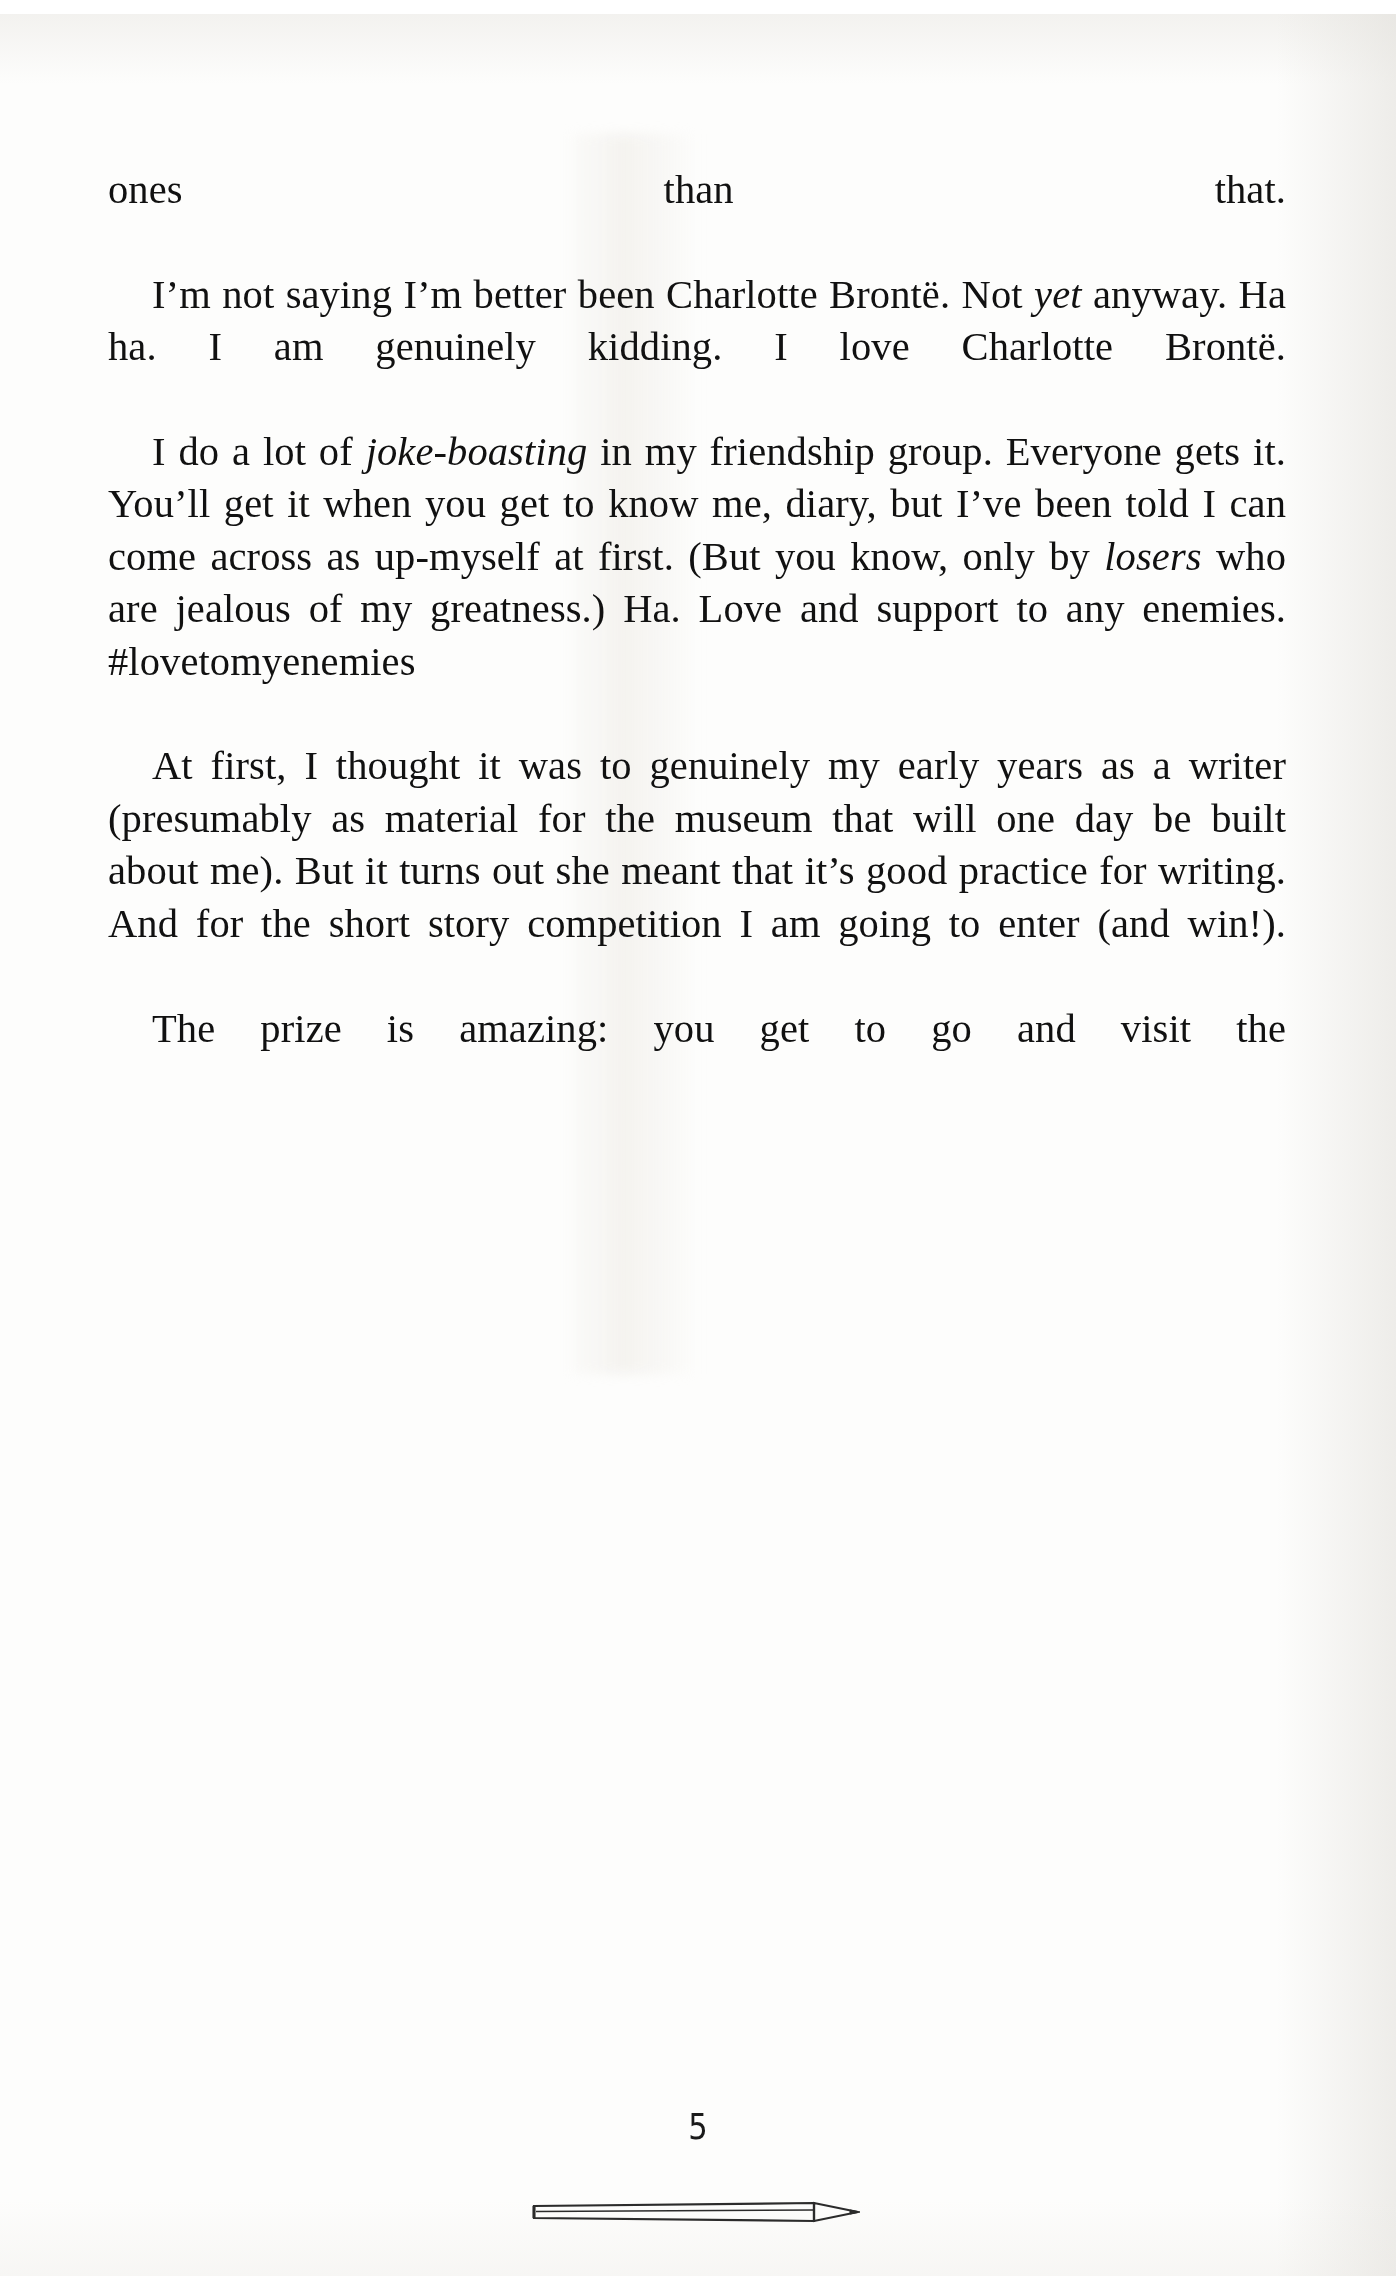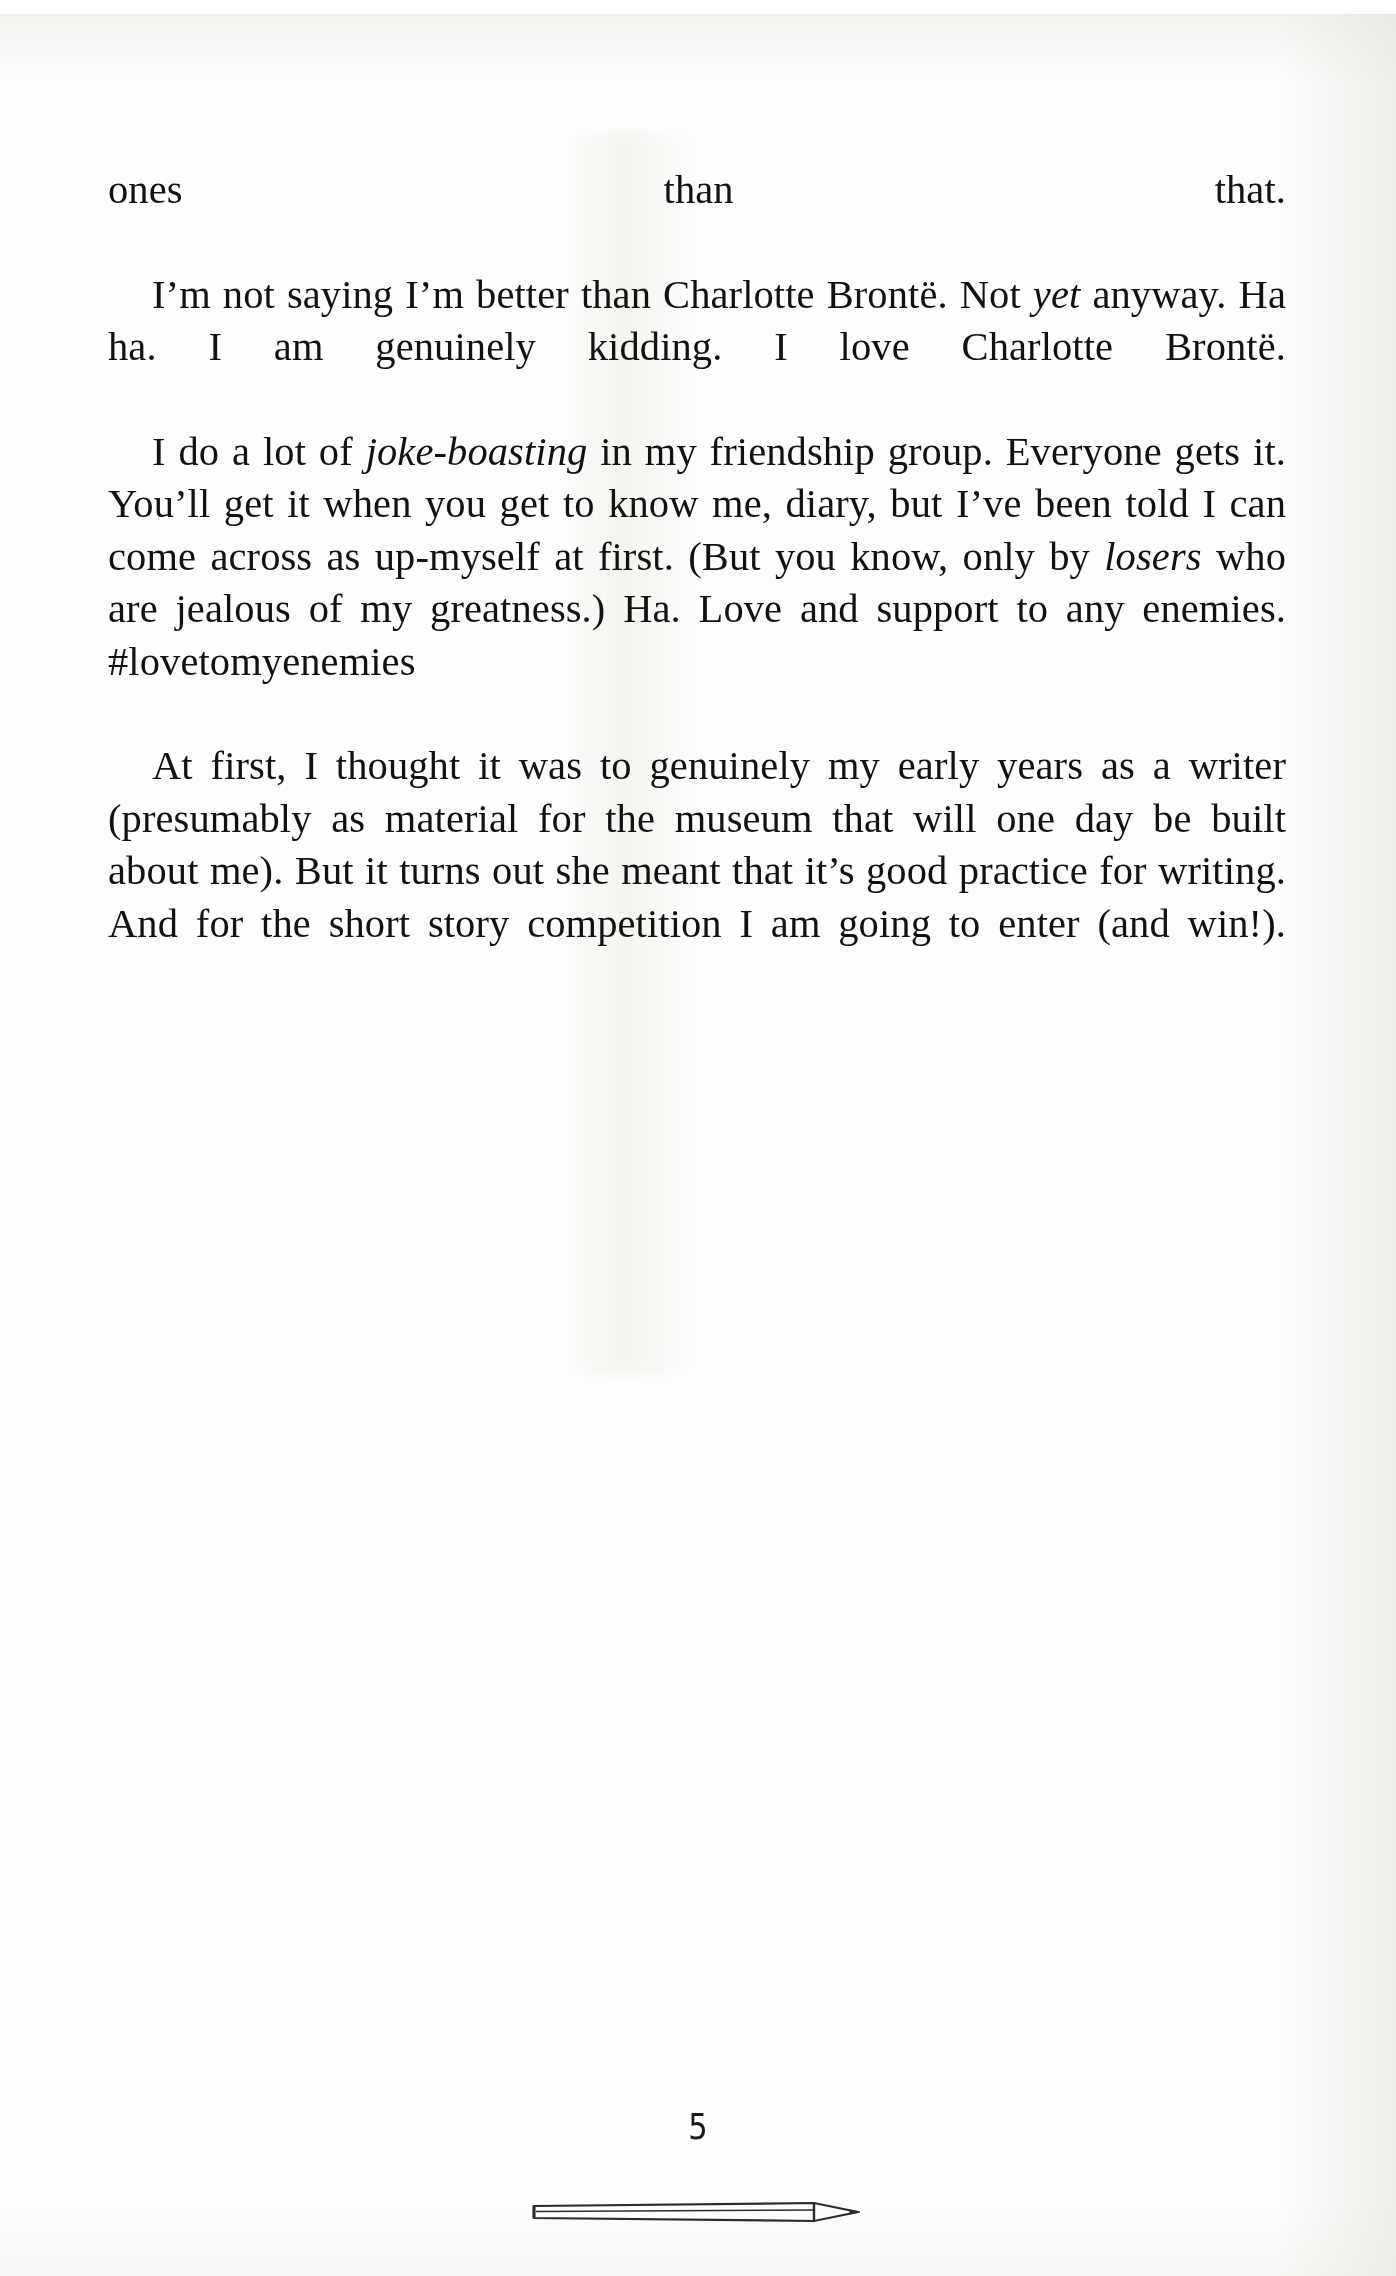--- a/index.html
+++ b/index.html
@@ -116,23 +116,24 @@
 
 <div class="page">
 
   <div class="scan-shade-top"></div>
   <div class="scan-shade-right"></div>
   <div class="scan-shade-bottom"></div>
   <div class="scan-smudge"></div>
 
   <div class="text-block" id="text-block">
       <p class="para flush"><span>ones than that.</span></p>
-      <p class="para indent"><span>I’m not saying I’m better than Charlotte Brontë. Not </span><em>yet</em><span> anyway. Ha ha. I am genuinely kidding. I love Charlotte Brontë.</span></p>
+      <p class="para indent"><span>I’m not saying I’m better been Charlotte Brontë. Not </span><em>yet</em><span> anyway. Ha ha. I am genuinely kidding. I love Charlotte Brontë.</span></p>
       <p class="para indent"><span>I do a lot of </span><em>joke-boasting</em><span> in my friendship group. Everyone gets it. You’ll get it when you get to know me, diary, but I’ve been told I can come across as up-myself at first. (But you know, only by </span><em>losers</em><span> who are jealous of my greatness.) Ha. Love and support to any enemies. #lovetomyenemies</span></p>
       <p class="para indent"><span>At first, I thought it was to genuinely my early years as a writer (presumably as material for the museum that will one day be built about me). But it turns out she meant that it’s good practice for writing. And for the short story competition I am going to enter (and win!).</span></p>
+      <p class="para indent"><span>The prize is amazing: you get to go and visit the</span></p>
     </div>
 
   <div class="page-number">5</div>
 
   <div class="ornament">
     <svg viewBox="0 0 340 40" width="340" height="40" aria-hidden="true">
 
       <path d="M6 14 L286 11 L286 29 L6 26 Z" fill="none" stroke="#2b2b2b" stroke-width="2.2"></path>
 
       <path d="M8 19.5 L286 18" fill="none" stroke="#2b2b2b" stroke-width="1.4"></path>

